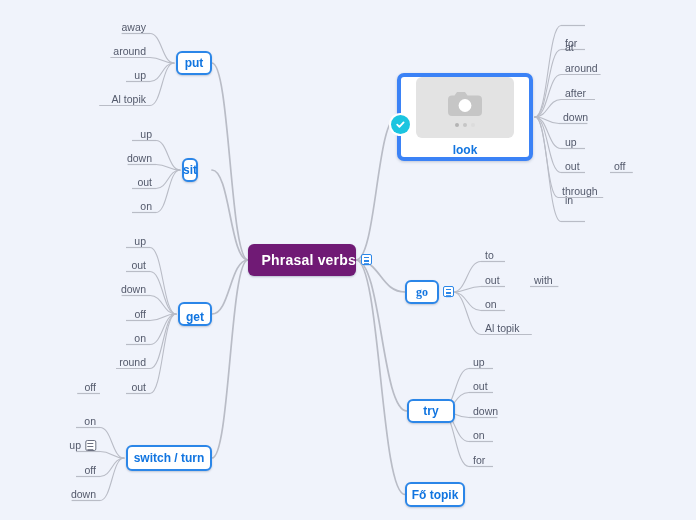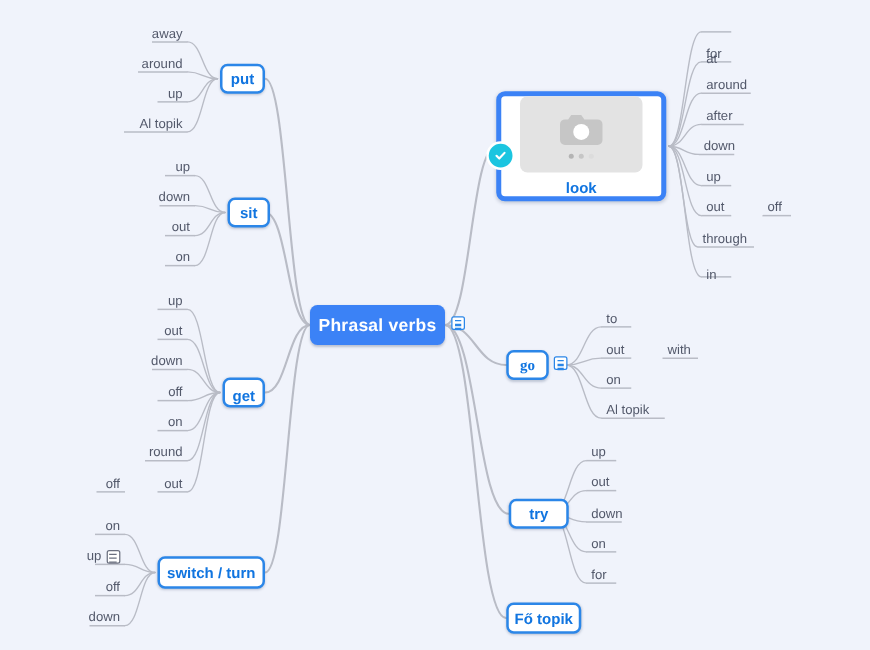--- a/index.html
+++ b/index.html
@@ -19,28 +19,28 @@
     position: absolute;
     left: 0; top: 0;
     width: 696px;
     height: 520px;
     pointer-events: none;
   }
   
   .root-node {
     position: absolute;
     box-sizing: border-box;
-    background: #3b82f6;
+    background: #701a75;
     color: #ffffff;
     border-radius: 6px;
     font-size: 14px;
     font-weight: bold;
     display: flex;
     align-items: center;
-    justify-content: center;
+    justify-content: flex-end;
     letter-spacing: .2px;
     box-shadow: 0 1px 2px rgba(20,40,80,.25);
     white-space: nowrap;
   }
   
   .topic-node {
     position: absolute;
     box-sizing: border-box;
     background: #ffffff;
     border: 2px solid #2b86e8;
@@ -253,21 +253,21 @@
       </div>
       <div class="leaf l" style="left: 146px; top: 51px;">
         <span>around</span>
       </div>
       <div class="leaf l" style="left: 146px; top: 75px;">
         <span>up</span>
       </div>
       <div class="leaf l" style="left: 146px; top: 99px;">
         <span>Al topik</span>
       </div>
-      <div class="topic-node" style="left: 182px; top: 158px; width: 34px; height: 24px;">
+      <div class="topic-node" style="left: 182px; top: 158px; width: 16px; height: 24px;">
         <span>sit</span>
       </div>
       <div class="leaf l" style="left: 152px; top: 134px;">
         <span>up</span>
       </div>
       <div class="leaf l" style="left: 152px; top: 158px;">
         <span>down</span>
       </div>
       <div class="leaf l" style="left: 152px; top: 182px;">
         <span>out</span>
@@ -357,21 +357,21 @@
       </div>
       <div class="leaf r" style="left: 565px; top: 166px;">
         <span>out</span>
       </div>
       <div class="leaf r" style="left: 614px; top: 166px;">
         <span>off</span>
       </div>
       <div class="leaf r" style="left: 562px; top: 191px;">
         <span>through</span>
       </div>
-      <div class="leaf r" style="left: 565px; top: 220px;">
+      <div class="leaf r" style="left: 565px; top: 200px;">
         <span>in</span>
       </div>
       <div class="topic-node" style="left: 405px; top: 280px; width: 34px; height: 24px; font-family: Liberation Serif, serif;">
         <span>go</span>
       </div>
       <div class="note-wrap" style="left: 443px; top: 292px;"><span class="note-icon"></span></div>
       <div class="leaf r" style="left: 485px; top: 255px;">
         <span>to</span>
       </div>
       <div class="leaf r" style="left: 485px; top: 280px;">

